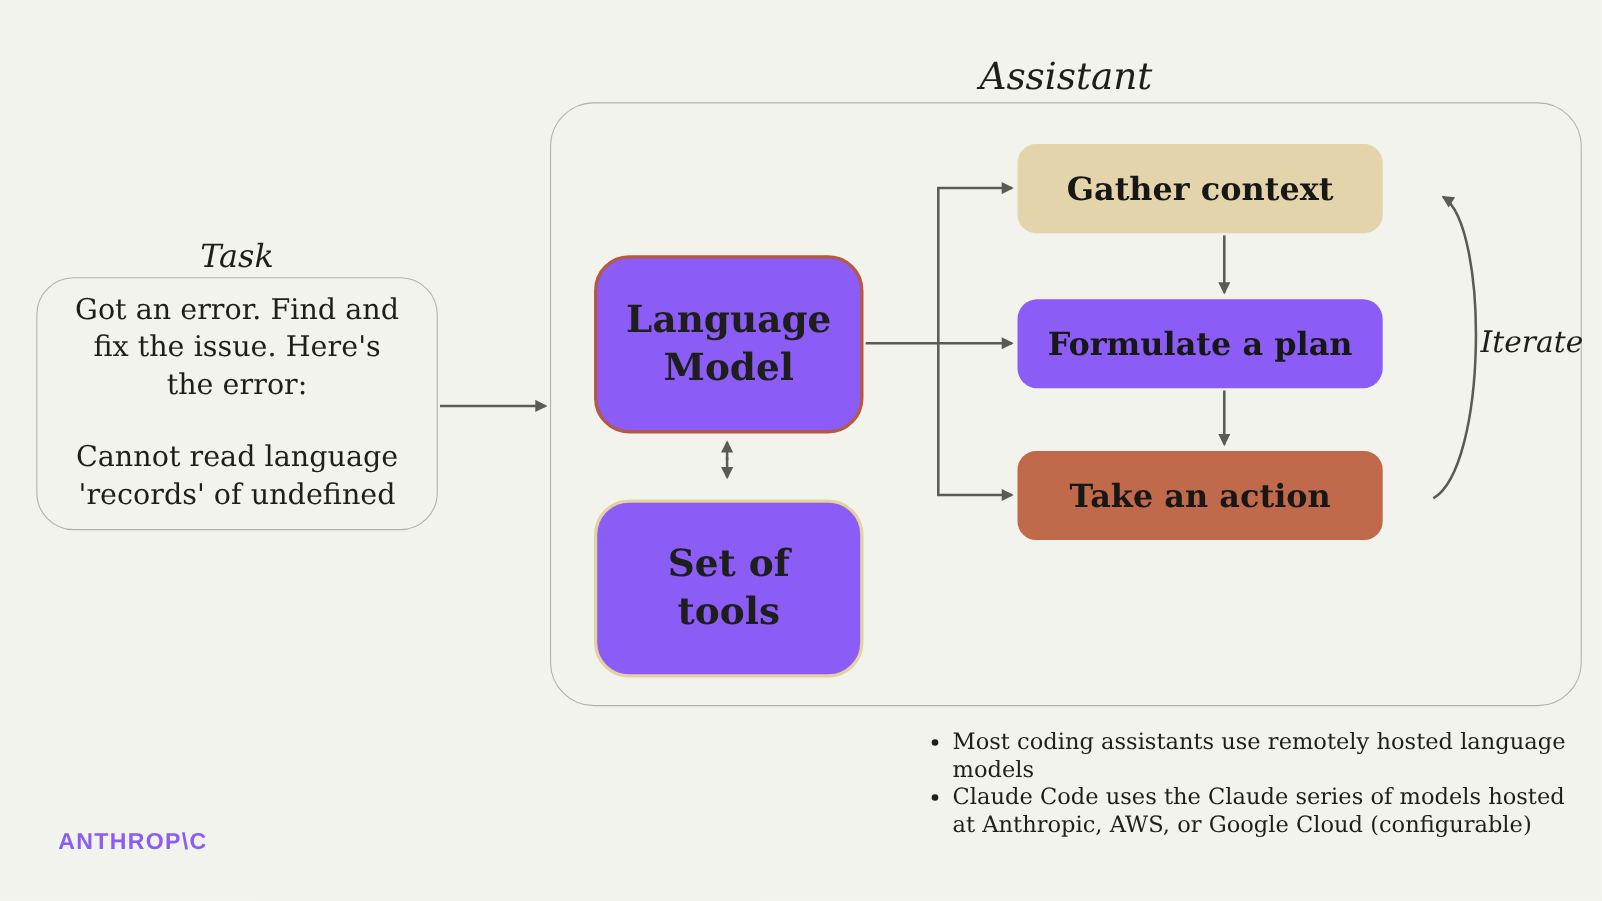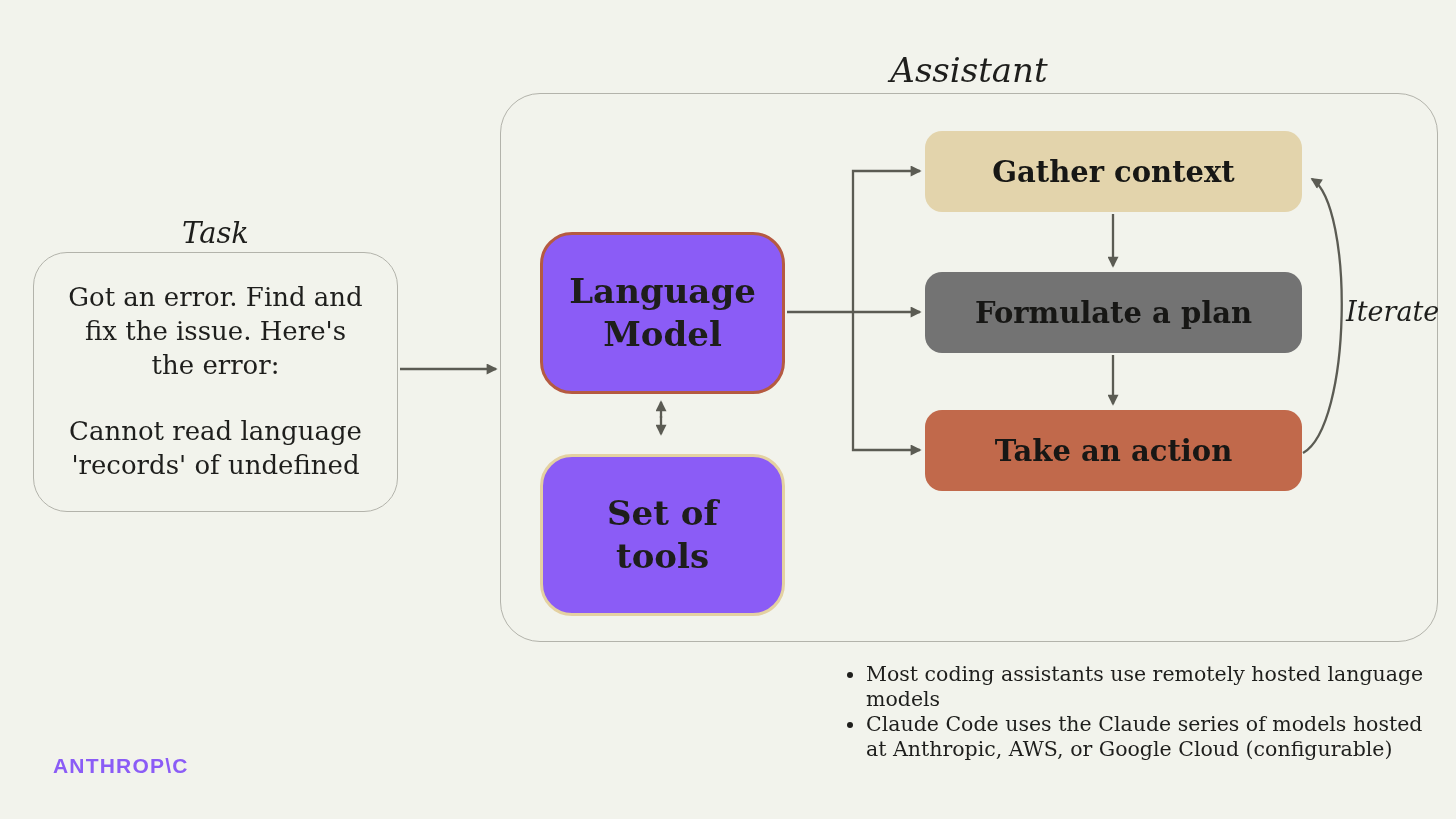--- a/index.html
+++ b/index.html
@@ -16,21 +16,21 @@
 
   
   .task-title {
     left: 33px; top: 216px; width: 365px;
     text-align: center;
     font-style: italic;
     font-size: 29px;
   }
   .task-box {
     left: 33px; top: 252px;
-    width: 365px; height: 260px;
+    width: 365px; height: 230px;
     border: 1.6px solid #b3b3ab;
     border-radius: 34px;
     box-sizing: border-box;
     display: flex; flex-direction: column;
     justify-content: center; align-items: center;
     text-align: center;
     font-size: 26px; line-height: 1.3;
   }
   .task-box p { margin: 0; width: 300px; }
   .task-box p + p { margin-top: 33px; }
@@ -58,29 +58,29 @@
     text-align: center;
     font-weight: 700;
     font-size: 34px; line-height: 1.26;
   }
   .lm-box    { left: 540px; top: 232px; border: 3.5px solid #b55a41; }
   .tools-box { left: 540px; top: 454px; border: 3.5px solid #e4d1a1; }
   .side-box .lbl { width: 190px; }
 
   .step {
     left: 925px;
-    width: 377px; height: 81px;
+    width: 332px; height: 81px;
     border-radius: 17px;
     display: flex; justify-content: center; align-items: center;
     font-weight: 700;
     font-size: 29px;
     color: #171715;
   }
   .step-gather { top: 131px; background: #e3d4ac; }
-  .step-plan   { top: 272px; background: #737373; }
+  .step-plan   { top: 272px; background: #8b5cf6; border-radius: 18px; }
   .step-action { top: 410px; background: #c1694b; }
 
   .iterate-label {
     left: 1346px; top: 296px;
     font-style: italic;
     font-size: 27px;
   }
 
   .arrows { left: 0; top: 0; pointer-events: none; }
 

